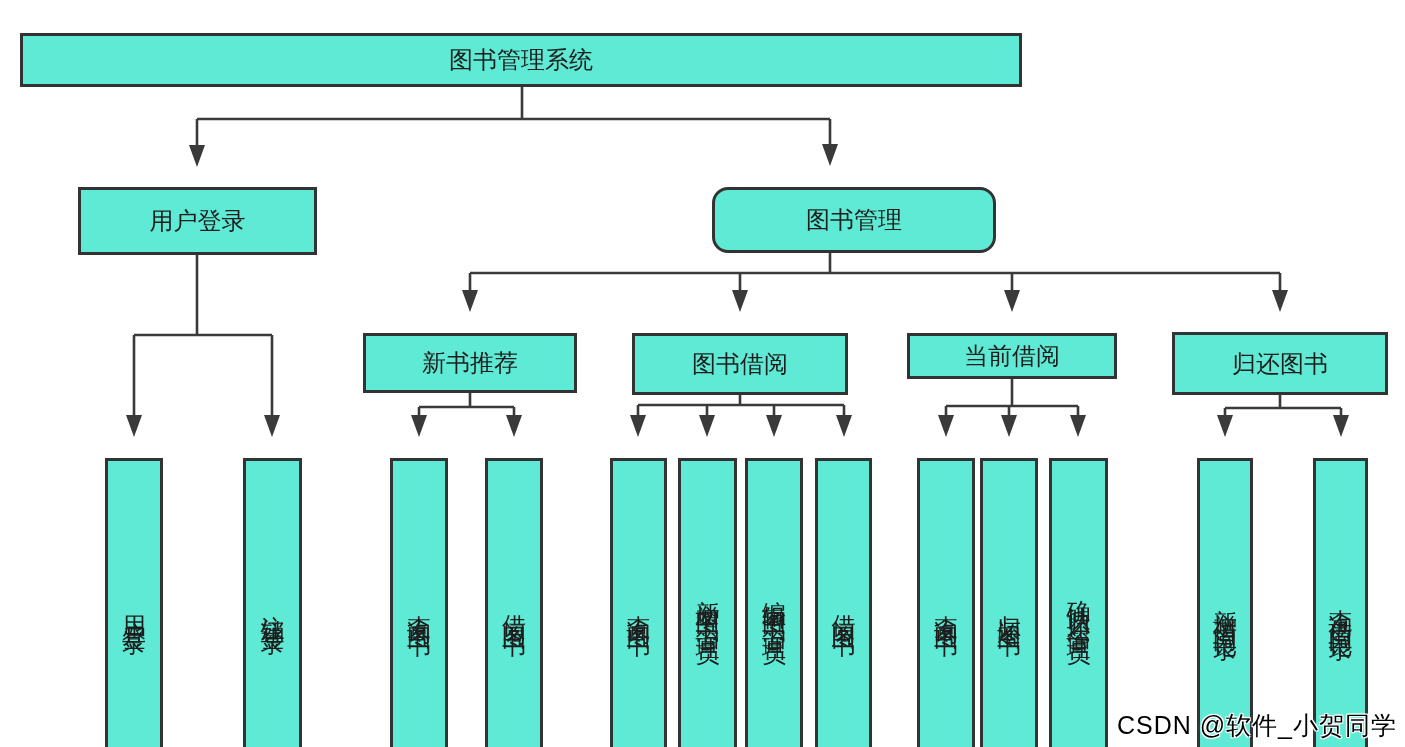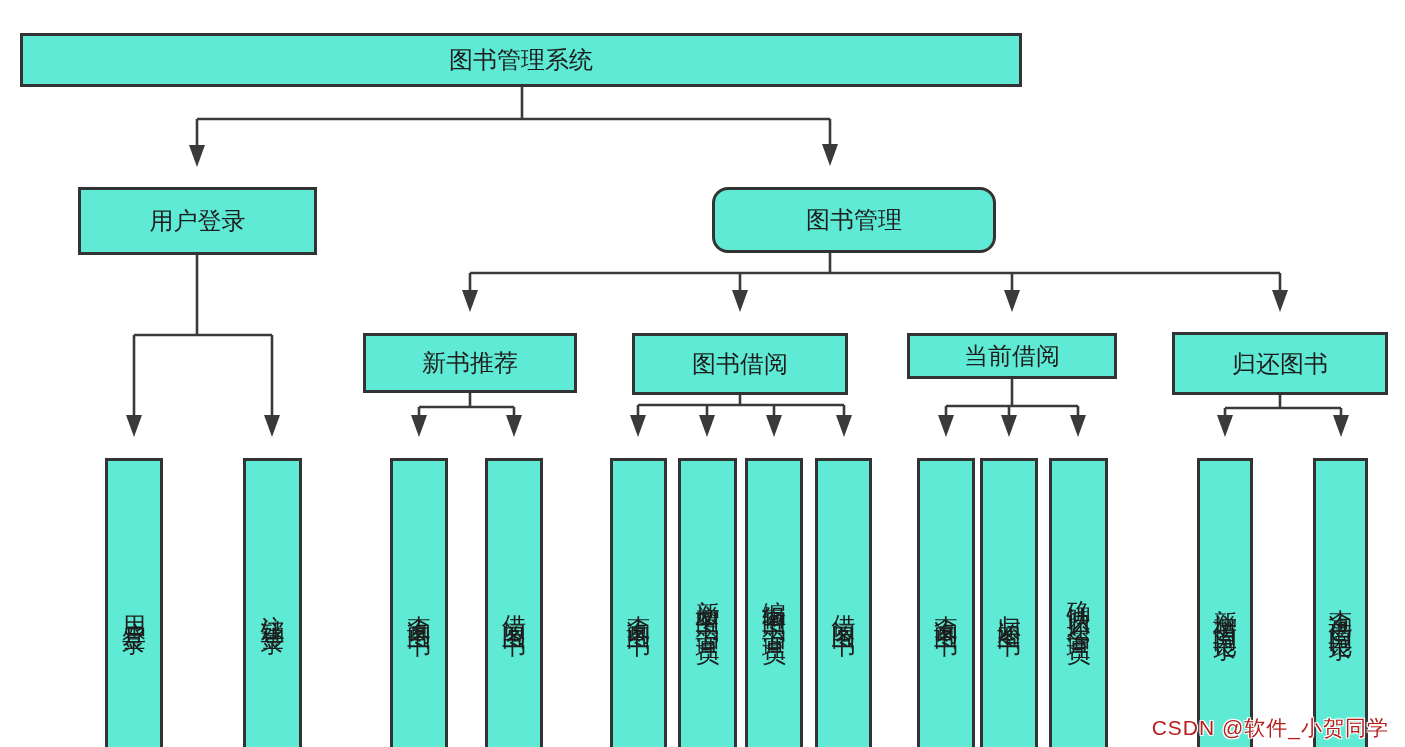--- a/index.html
+++ b/index.html
@@ -11,21 +11,21 @@
   .box{
     position:absolute;box-sizing:border-box;background:#5eead4;
     border:3px solid #333;display:flex;align-items:center;justify-content:center;
     color:#1d1d1d;font-size:24px;line-height:1;white-space:nowrap;margin-top:20px;
   }
   .vtext{
     writing-mode:vertical-rl;text-orientation:mixed;letter-spacing:6px;
     white-space:normal;
   }
   #watermark{
-    position:absolute;right:16px;bottom:5px;font-size:21px;color:#b91c1c;
+    position:absolute;right:8px;bottom:5px;font-size:25px;color:#000000;
     letter-spacing:1px;
     text-shadow:0 0 3px #fff,1px 1px 0 #fff,-1px -1px 0 #fff,1px -1px 0 #fff,-1px 1px 0 #fff;
   }
 </style>
 </head>
 <body>
 
 <div id="stage">
 
   <svg id="wires" viewBox="0 0 1405 747" xmlns="http://www.w3.org/2000/svg">

